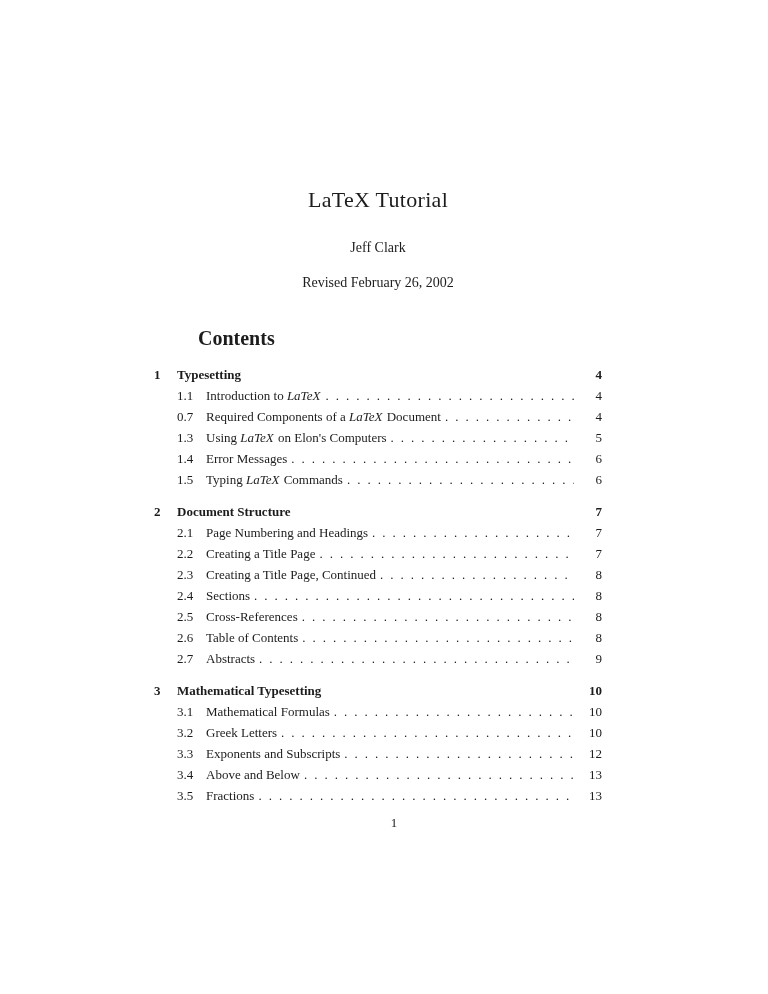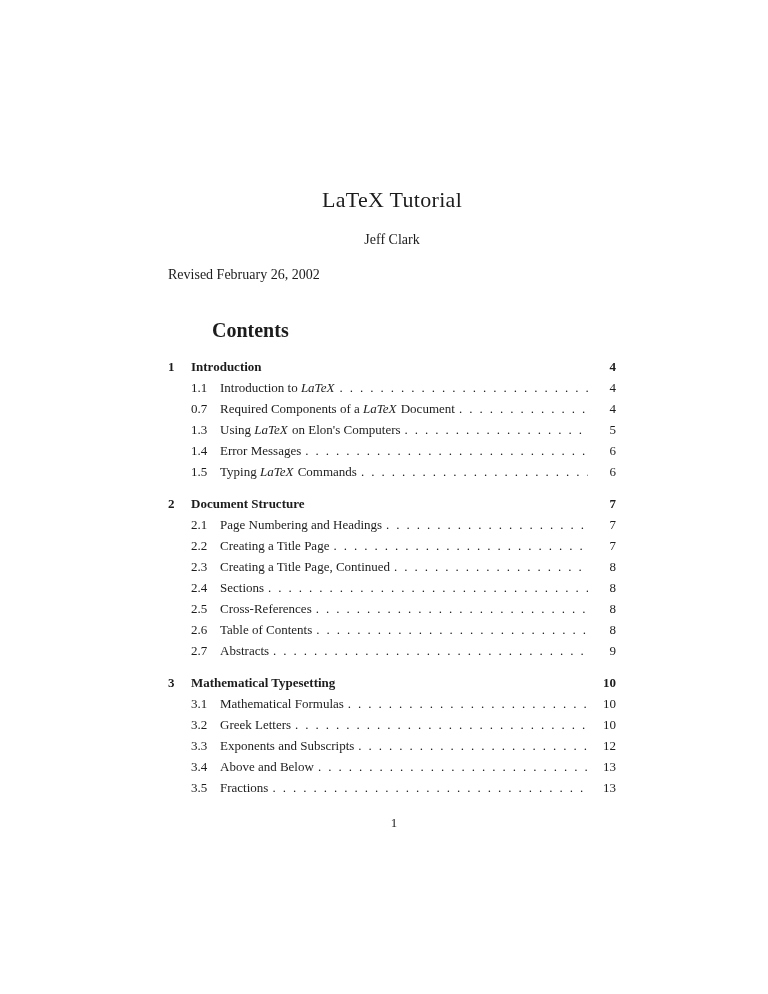--- a/index.html
+++ b/index.html
@@ -11,38 +11,39 @@
     overflow: hidden;
   }
   .page {
     position: relative;
     width: 768px; height: 994px;
     background: #ffffff;
     overflow: hidden;
   }
   .content {
     position: absolute;
-    left: 168px; top: 0;
+    left: 154px; top: 0;
     width: 448px;
   }
   .doc-title {
     margin-top: 188px;
     text-align: center;
     font-size: 22px;
     line-height: 24px;
     letter-spacing: 0.3px;
   }
   .doc-author {
-    margin-top: 20px;
+    margin-top: 28px;
     text-align: center;
     font-size: 14px;
     line-height: 15px;
   }
   .doc-date {
     margin-top: 20px;
+    text-align: center;
     font-size: 14px;
     line-height: 15px;
   }
   .contents-heading {
     margin-top: 37px;
     font-size: 20px;
     line-height: 22px;
     font-weight: bold;
     margin-left: 44px;
   }
@@ -96,21 +97,21 @@
 
 <div class="page">
   <div class="content">
     <div class="doc-title">LaTeX Tutorial</div>
     <div class="doc-author">Jeff Clark</div>
     <div class="doc-date">Revised February 26, 2002</div>
     <div class="contents-heading">Contents</div>
     <div class="toc">
         <div class="toc-row section-row">
           <span class="sec-num">1</span>
-          <span class="entry-title">Introduction</span>
+          <span class="entry-title">Typesetting</span>
           <span class="leader"></span>
           <span class="pg">4</span>
         </div>
         <div class="toc-row sub-row">
           <span class="sub-indent"></span>
           <span class="sub-num">1.1</span>
           <span class="entry-title"><span>Introduction to </span><i>LaTeX</i></span>
           <span class="leader">................................................</span>
           <span class="pg">4</span>
         </div>

